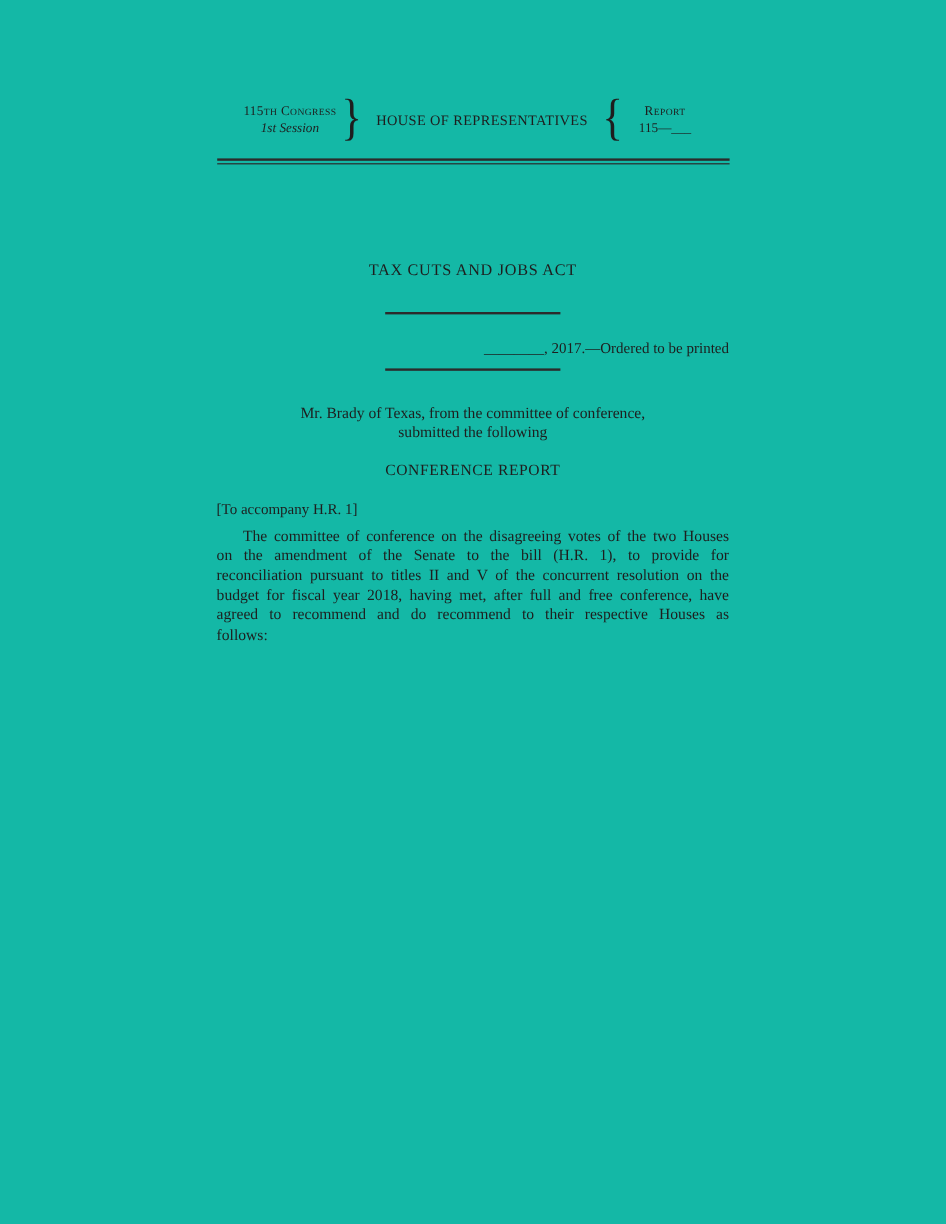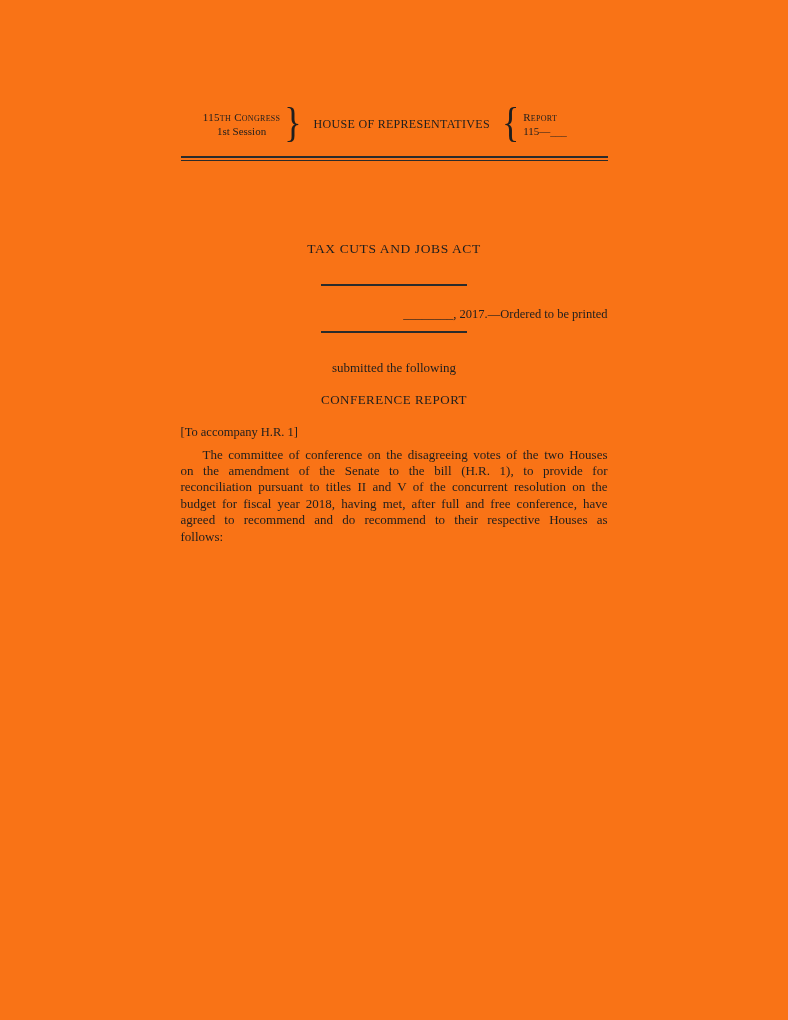--- a/index.html
+++ b/index.html
@@ -4,25 +4,25 @@
 <style>
   html, body {
     margin: 0;
     padding: 0;
     background: #ffffff;
   }
   .page {
     position: relative;
     width: 788px;
     height: 1020px;
-    background: #f97316;
+    background: #14b8a6;
     font-family: "Liberation Serif", serif;
     color: #1e1e1e;
     box-sizing: border-box;
-    padding-top: 104px;
+    padding-top: 80px;
     overflow: hidden;
   }
   .content {
     width: 427px;
     margin: 0 auto;
   }
   
   .header-row {
     display: flex;
     justify-content: center;
@@ -32,38 +32,39 @@
     text-align: center;
     font-size: 11px;
     line-height: 14px;
     white-space: nowrap;
   }
   .smallcaps {
     font-variant: small-caps;
     letter-spacing: 0.3px;
   }
   .session {
+    font-style: italic;
   }
   .brace {
     display: inline-block;
     font-size: 36px;
     line-height: 1;
     font-weight: 400;
     transform: scaleY(1.18);
     margin: 0 4px;
     padding-bottom: 4px;
   }
   .chamber {
     font-size: 12px;
     letter-spacing: 0.3px;
     padding: 0 8px;
     white-space: nowrap;
   }
   .report-block {
-    text-align: left;
+    text-align: center;
     font-size: 11px;
     line-height: 14px;
     min-width: 62px;
     white-space: nowrap;
     font-family: Liberation Serif, serif;
   }
   .double-rule {
     width: 427px;
     height: 2px;
     margin: 12px auto 0 auto;
@@ -145,20 +146,21 @@
 
     <div class="title">TAX CUTS AND JOBS ACT</div>
 
     <div class="short-rule rule-1"></div>
 
     <div class="date-line">________, 2017.—Ordered to be printed</div>
 
     <div class="short-rule rule-2"></div>
 
     <div class="submission">
+      <div>Mr. Brady of Texas, from the committee of conference,</div>
       <div>submitted the following</div>
     </div>
 
     <div class="report-heading">CONFERENCE REPORT</div>
 
     <div class="accompany">[To accompany H.R. 1]</div>
 
     <div class="body-text">
       <p>The committee of conference on the disagreeing votes of the two Houses on the amendment of the Senate to the bill (H.R. 1), to provide for reconciliation pursuant to titles II and V of the concurrent resolution on the budget for fiscal year 2018, having met, after full and free conference, have agreed to recommend and do recommend to their respective Houses as follows:</p>
     </div>

